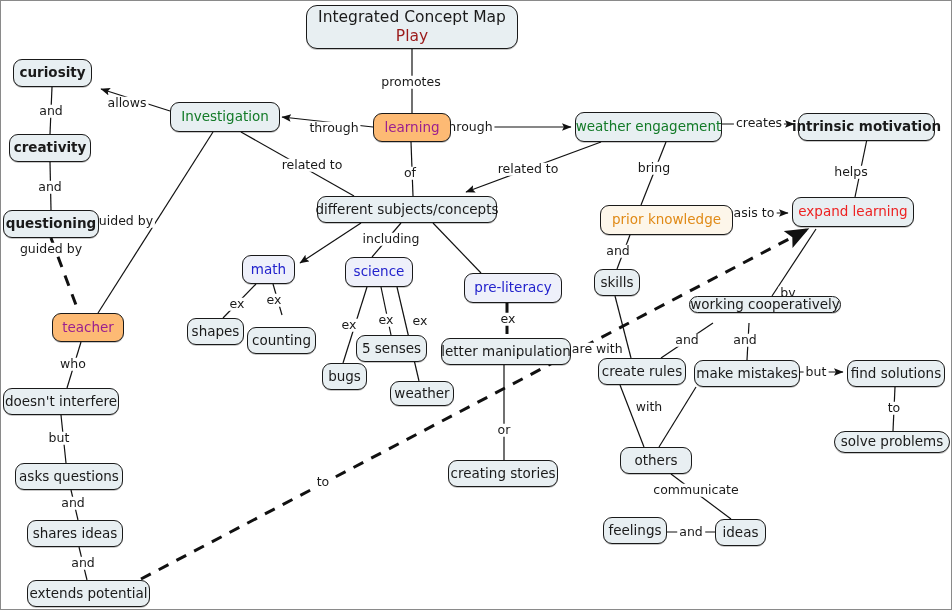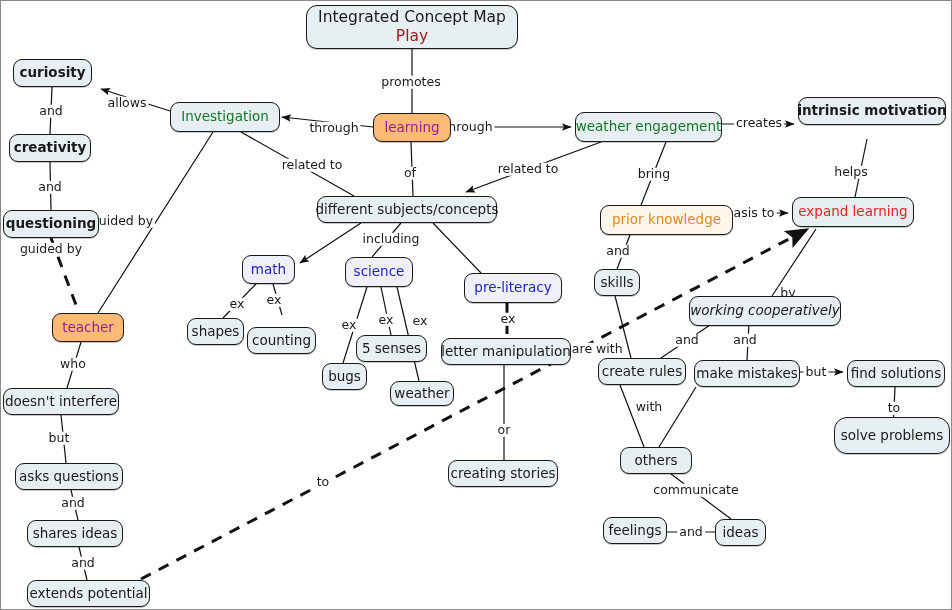--- a/index.html
+++ b/index.html
@@ -130,21 +130,21 @@
       <div class="elabel" style="left: 72px; top: 363px;">who</div>
       <div class="elabel" style="left: 58px; top: 437px;">but</div>
       <div class="elabel" style="left: 72px; top: 502px;">and</div>
       <div class="elabel" style="left: 82px; top: 562px;">and</div>
       <div class="elabel" style="left: 322px; top: 481px;">to</div>
       <div class="elabel" style="left: 311px; top: 164px;">related to</div>
       <div class="elabel" style="left: 409px; top: 172px;">of</div>
       <div class="elabel" style="left: 527px; top: 168px;">related to</div>
       <div class="elabel" style="left: 467px; top: 126px;">through</div>
       <div class="elabel" style="left: 758px; top: 122px;">creates</div>
-      <div class="elabel" style="left: 653px; top: 173px; text-align: center;">bring</div>
+      <div class="elabel" style="left: 653px; top: 167px; text-align: center;">bring</div>
       <div class="elabel" style="left: 850px; top: 171px;">helps</div>
       <div class="elabel" style="left: 749px; top: 212px;">basis to</div>
       <div class="elabel" style="left: 617px; top: 250px;">and</div>
       <div class="elabel" style="left: 390px; top: 238px;">including</div>
       <div class="elabel" style="left: 236px; top: 303px;">ex</div>
       <div class="elabel" style="left: 273px; top: 299px;">ex</div>
       <div class="elabel" style="left: 348px; top: 324px;">ex</div>
       <div class="elabel" style="left: 385px; top: 319px;">ex</div>
       <div class="elabel" style="left: 419px; top: 320px;">ex</div>
       <div class="elabel" style="left: 507px; top: 318px;">ex</div>
@@ -223,45 +223,45 @@
       </div>
       <div class="node" style="left: 26px; top: 519px; width: 96px; height: 27px;">
         <span>shares ideas</span>
       </div>
       <div class="node" style="left: 26px; top: 579px; width: 123px; height: 27px;">
         <span>extends potential</span>
       </div>
       <div class="node green" style="left: 574px; top: 111px; width: 147px; height: 30px;">
         <span>weather engagement</span>
       </div>
-      <div class="node bold" style="left: 797px; top: 96px; width: 148px; height: 28px;">
+      <div class="node bold" style="left: 797px; top: 112px; width: 137px; height: 28px;">
         <span>intrinsic motivation</span>
       </div>
       <div class="node orange" style="left: 599px; top: 204px; width: 133px; height: 30px;">
         <span>prior knowledge</span>
       </div>
       <div class="node red" style="left: 791px; top: 196px; width: 122px; height: 30px;">
         <span>expand learning</span>
       </div>
       <div class="node" style="left: 593px; top: 268px; width: 46px; height: 27px;">
         <span>skills</span>
       </div>
-      <div class="node" style="left: 688px; top: 295px; width: 152px; height: 30px; font-style: italic;">
+      <div class="node" style="left: 688px; top: 295px; width: 152px; height: 17px;">
         <span>working cooperatively</span>
       </div>
       <div class="node" style="left: 597px; top: 357px; width: 88px; height: 27px;">
         <span>create rules</span>
       </div>
       <div class="node" style="left: 693px; top: 359px; width: 106px; height: 27px;">
         <span>make mistakes</span>
       </div>
       <div class="node" style="left: 846px; top: 359px; width: 98px; height: 27px;">
         <span>find solutions</span>
       </div>
-      <div class="node" style="left: 833px; top: 416px; width: 116px; height: 37px; border-radius: 13px;">
+      <div class="node" style="left: 833px; top: 430px; width: 116px; height: 22px; border-radius: 13px;">
         <span>solve problems</span>
       </div>
       <div class="node" style="left: 619px; top: 446px; width: 72px; height: 27px;">
         <span>others</span>
       </div>
       <div class="node" style="left: 602px; top: 516px; width: 64px; height: 27px;">
         <span>feelings</span>
       </div>
       <div class="node" style="left: 714px; top: 518px; width: 51px; height: 27px;">
         <span>ideas</span>

